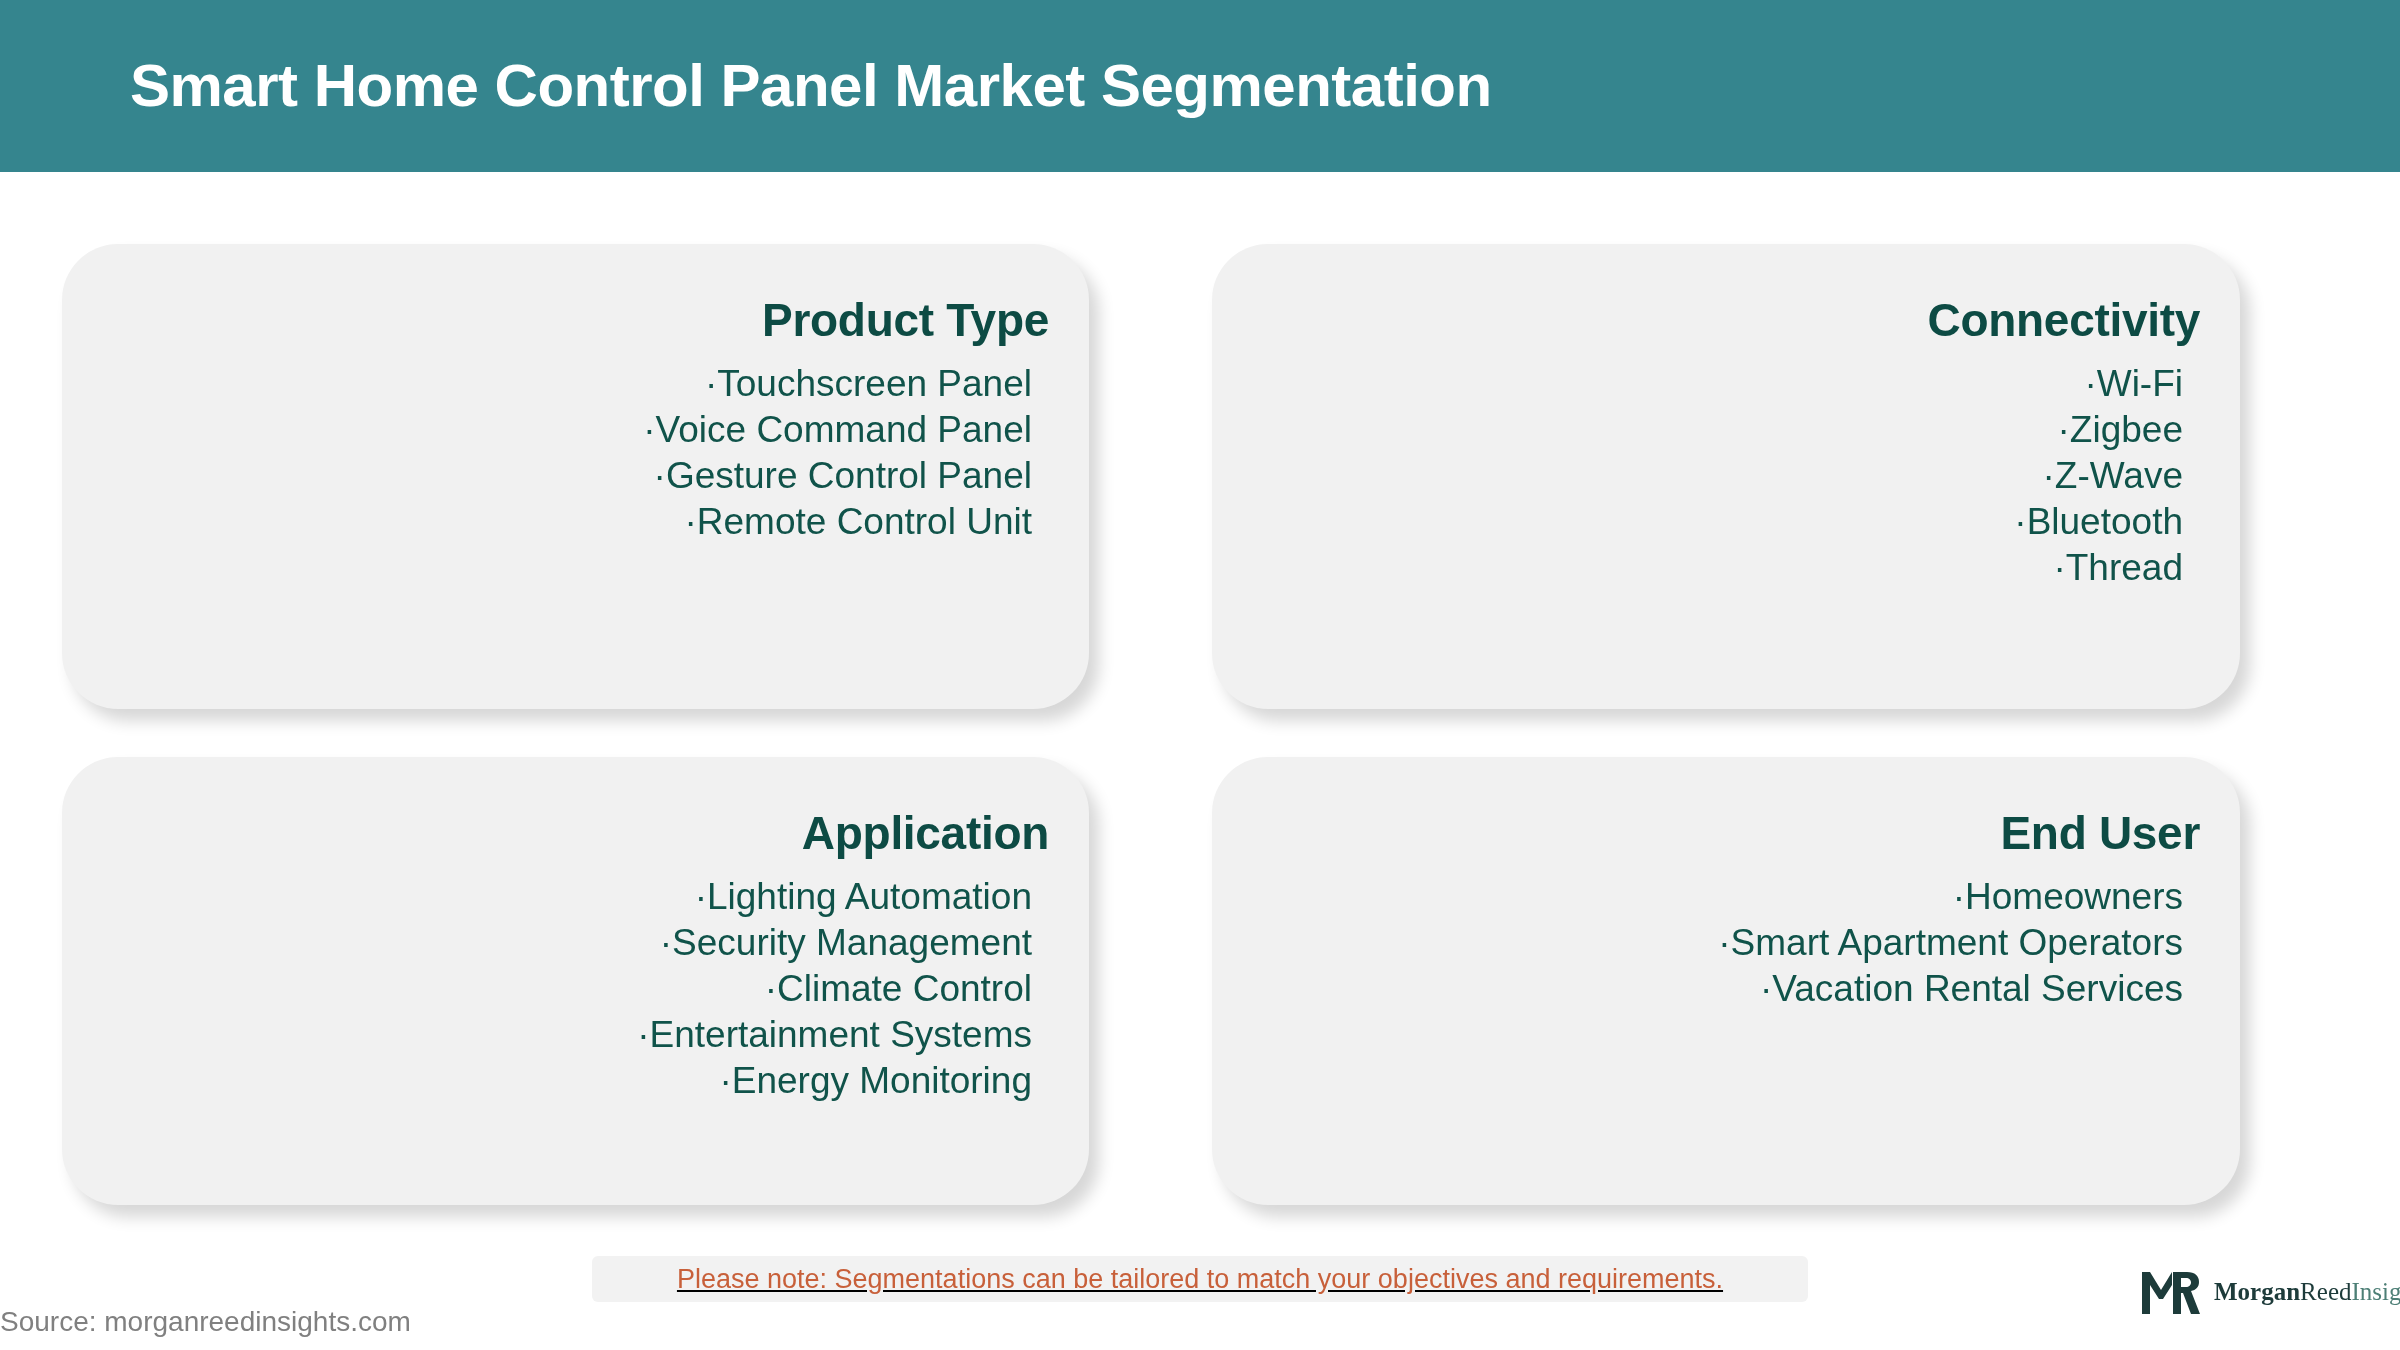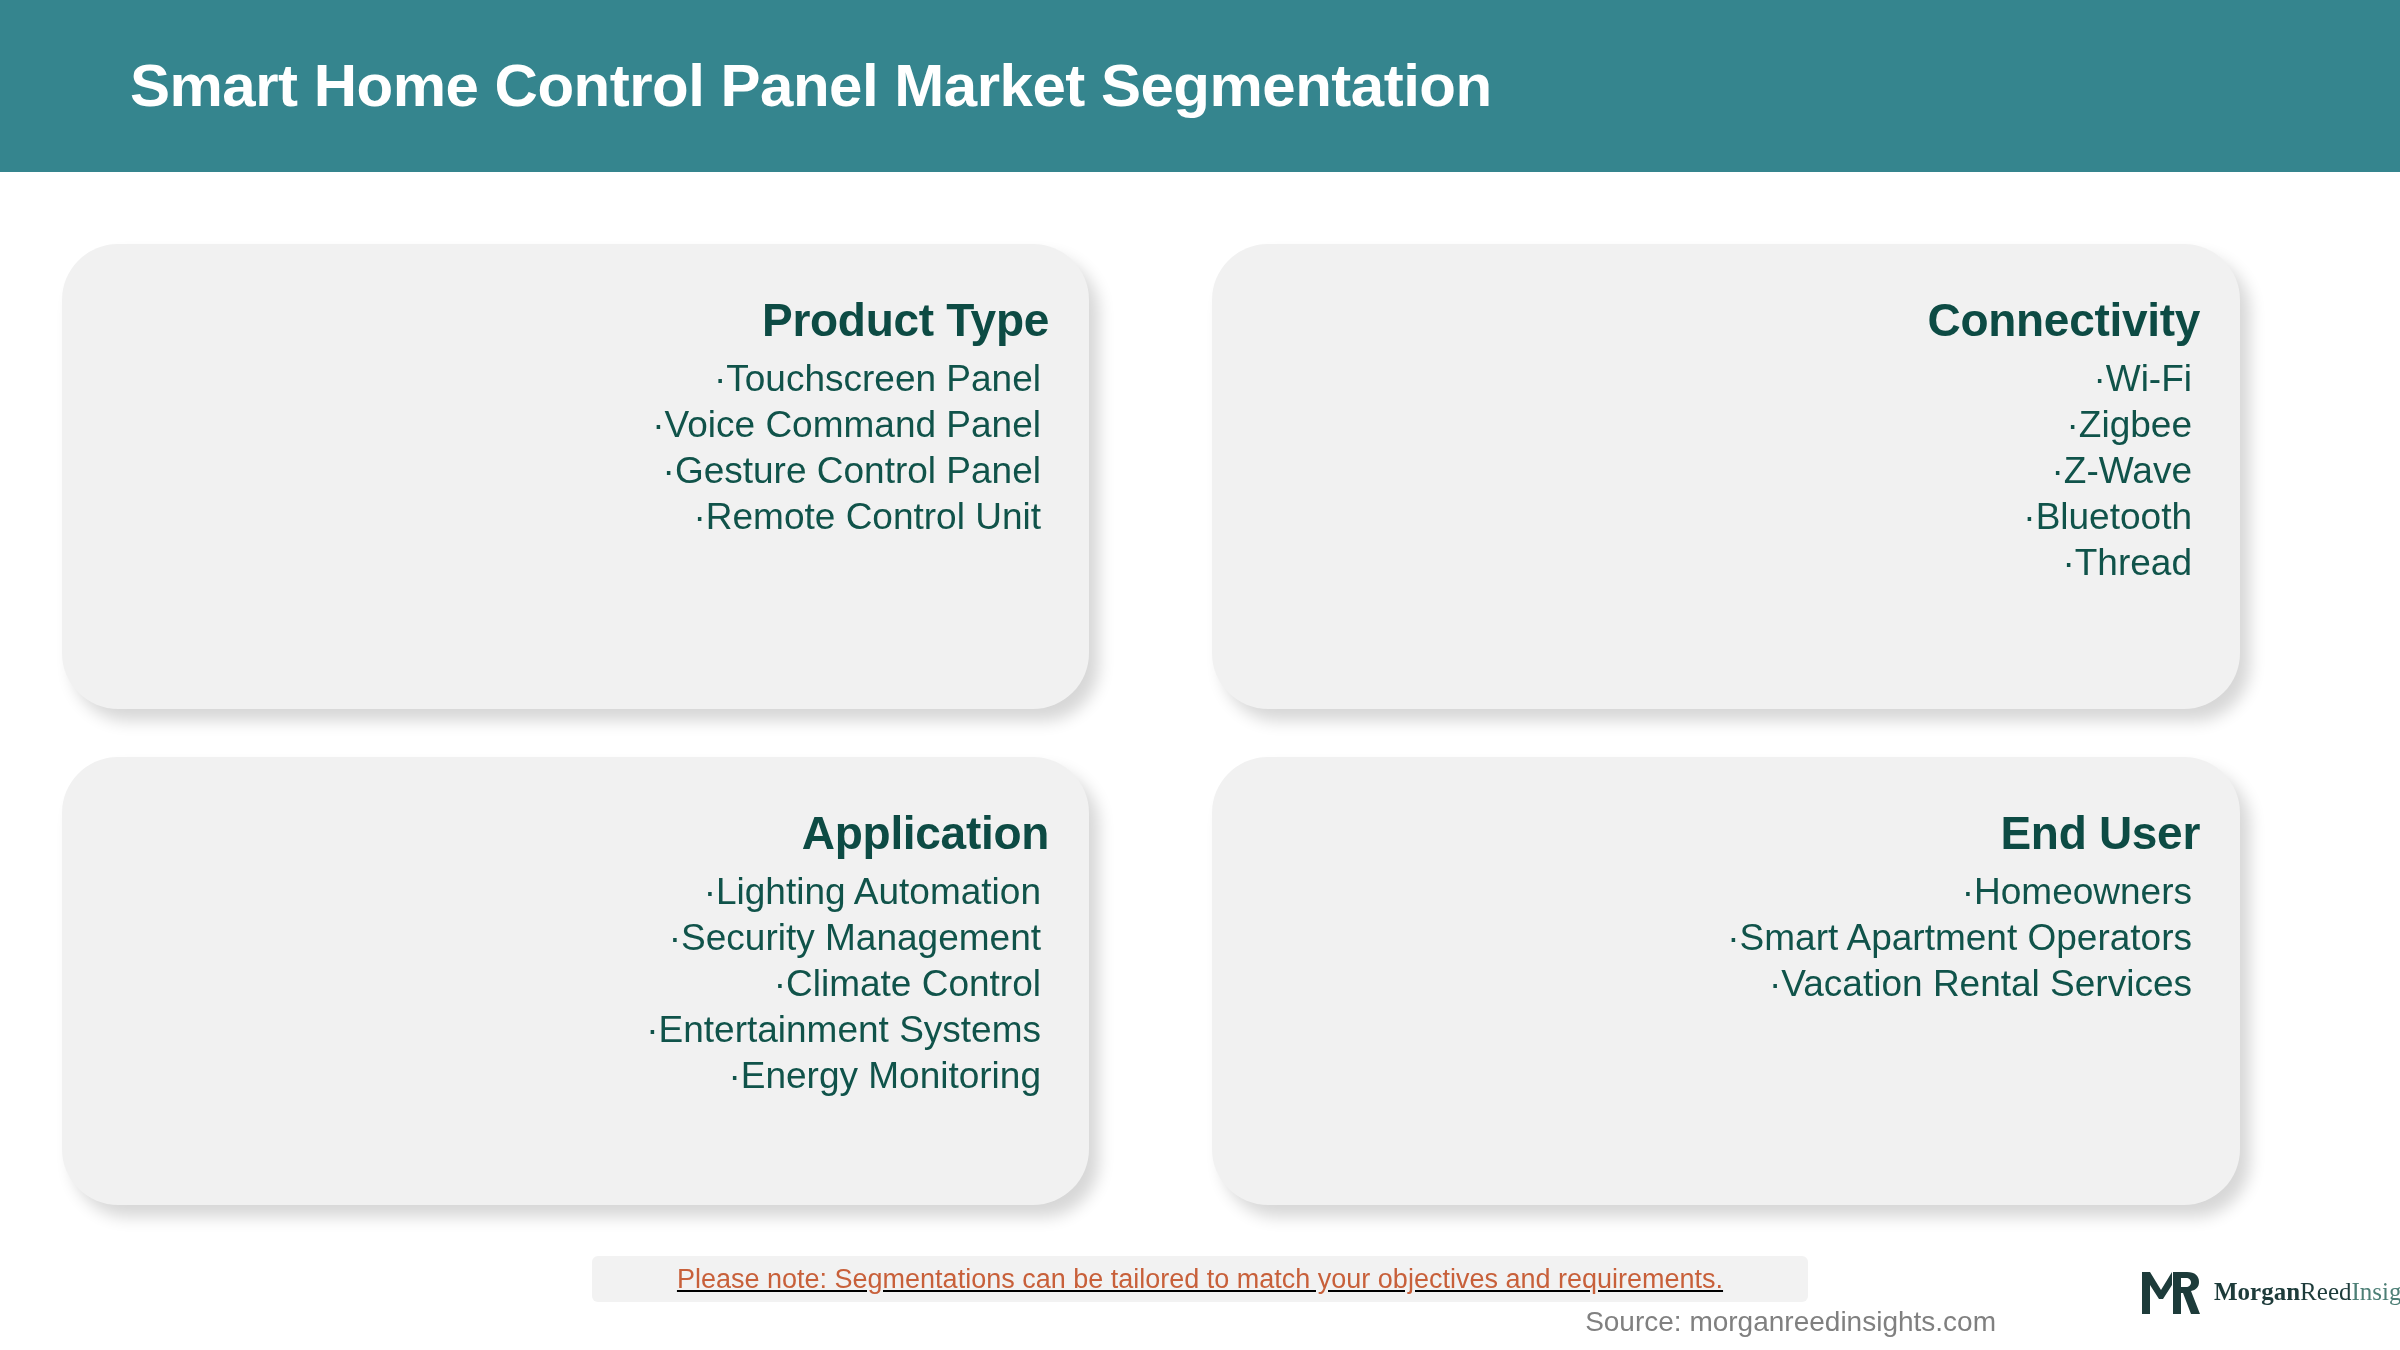--- a/index.html
+++ b/index.html
@@ -64,21 +64,21 @@
     color: #0d4b44;
     font-size: 46px;
     font-weight: bold;
     letter-spacing: -0.3px;
     line-height: 1.05;
     margin: 0 0 12px 0;
     white-space: nowrap;
   }
   .card-list {
     list-style: none;
-    margin: 8px;
+    margin: 17px;
     padding: 0;
   }
   .card-list li {
     color: #10534a;
     font-size: 37px;
     font-weight: 400;
     line-height: 46px;
     white-space: nowrap;
     padding-left: 0;
   }
@@ -105,21 +105,21 @@
   .note-text {
     color: #c8603a;
     font-size: 27px;
     white-space: nowrap;
   }
   .source-line {
     position: absolute;
     left: 0;
     top: 1306px;
     width: 1996px;
-    text-align: right;
+    text-align: left;
     color: #808080;
     font-size: 28px;
   }
 
   
   .logo {
     position: absolute;
     left: 2140px;
     top: 1268px;
     display: flex;

